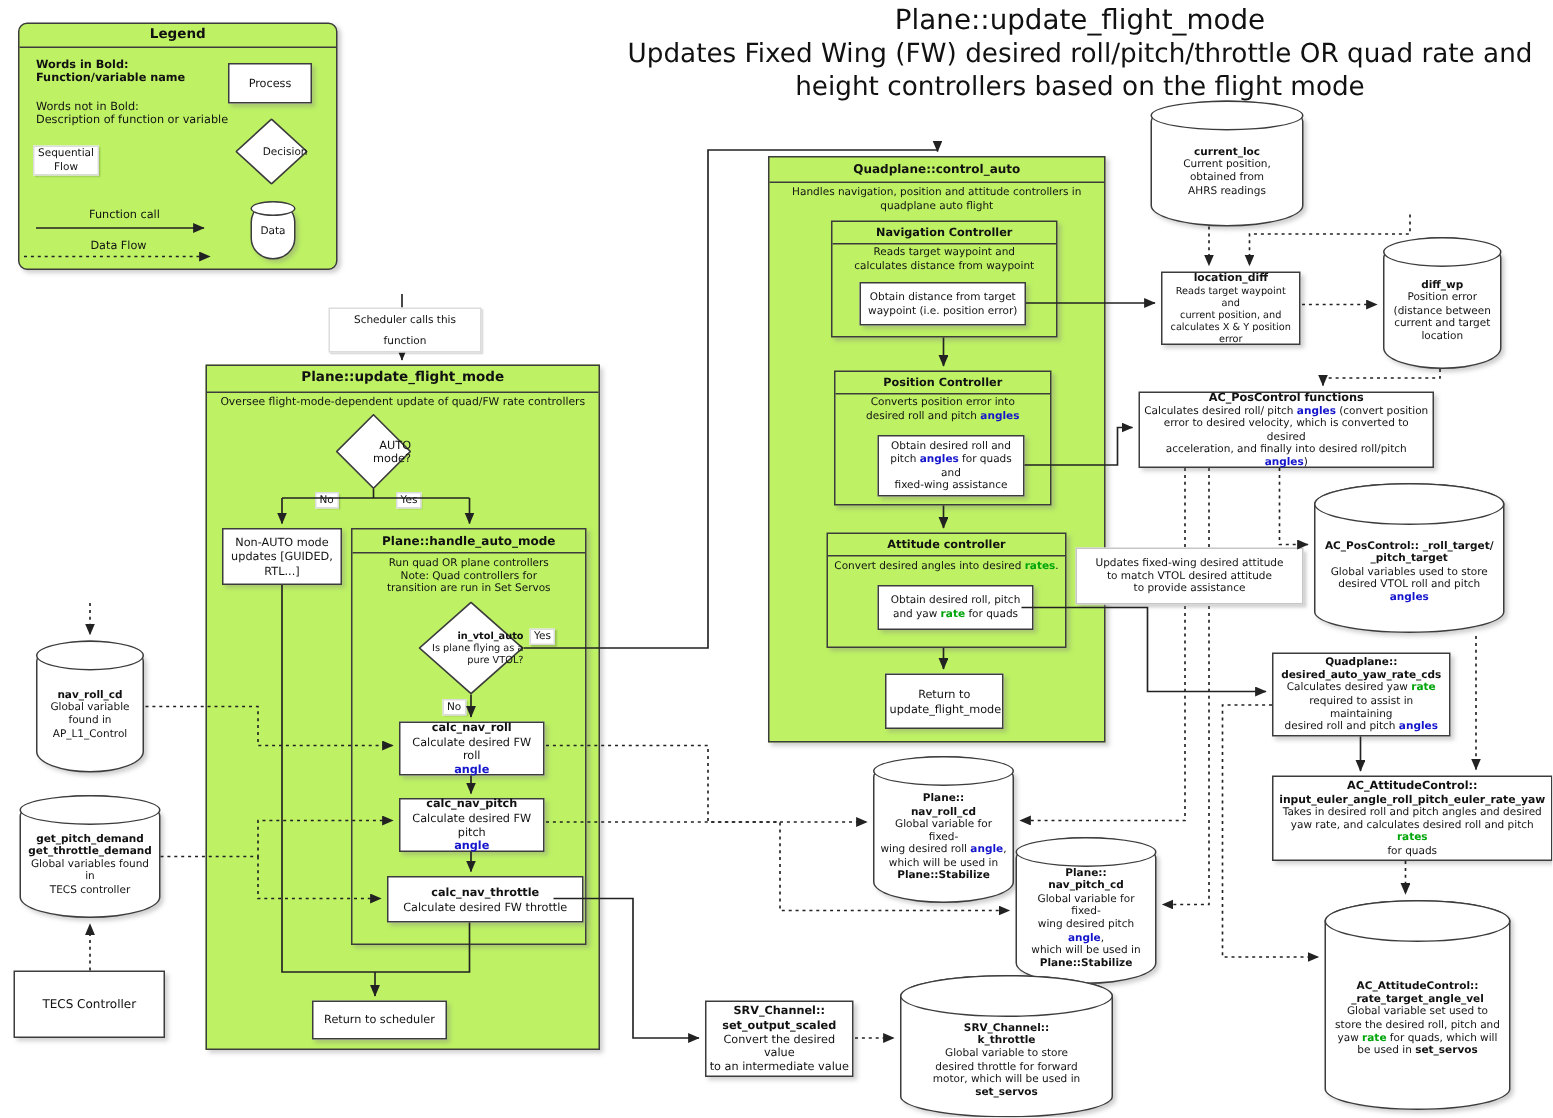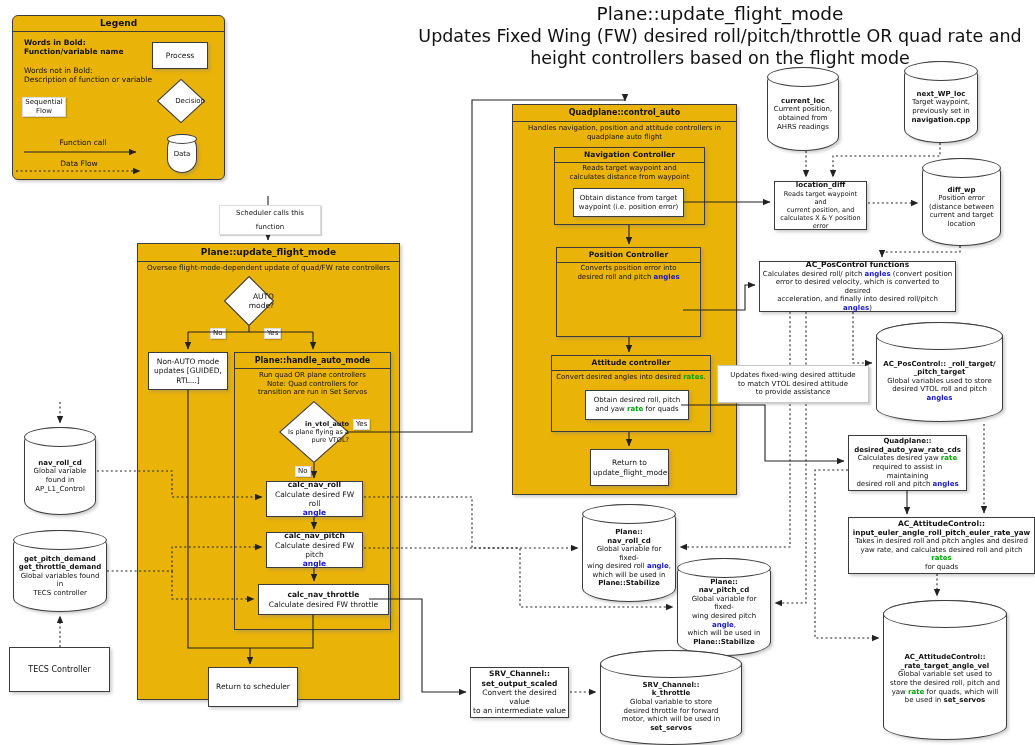--- a/index.html
+++ b/index.html
@@ -3,21 +3,21 @@
 <meta charset="utf-8">
 <style>
   html,body{margin:0;padding:0;background:#fff;}
   #canvas{position:relative;width:1035px;height:745px;background:#fff;overflow:hidden;
           font-family:"DejaVu Sans","Liberation Sans",sans-serif;color:#111;}
   .abs{position:absolute;box-sizing:border-box;}
   svg.layer{position:absolute;left:0;top:0;pointer-events:none;}
   
   .box{border:1.1px solid #3c3c3c;background:#fff;box-shadow:2px 2px 3px rgba(130,130,130,.38);
        display:flex;flex-direction:column;justify-content:center;text-align:center;padding:1px 2px;}
-  .frame{border:1.1px solid #3c3c3c;background:#eab308;box-shadow:2px 2px 3px rgba(130,130,130,.38);}
+  .frame{border:1.1px solid #3c3c3c;background:#bef264;box-shadow:2px 2px 3px rgba(130,130,130,.38);}
   .fh{border-bottom:1.1px solid #3c3c3c;font-weight:bold;text-align:center;}
   .note{border:1px solid #c6c6c6;background:#fff;box-shadow:2px 2px 2px rgba(150,150,150,.45);
         display:flex;flex-direction:column;justify-content:center;text-align:center;}
   .lbl{font-size:7px;line-height:8.8px;background:#fff;border:1px solid #dcdcdc;
        box-shadow:1px 1px 1px rgba(0,0,0,.18);padding:0 2px;text-align:center;}
   .cyl{border:1.1px solid #3c3c3c;background:#fff;border-radius:50%/14px;
        box-shadow:2px 2px 3px rgba(130,130,130,.38);}
   .cyl::before{content:"";position:absolute;left:-1px;right:-1px;top:-1px;height:20px;
        border:1.1px solid #3c3c3c;border-radius:50%;background:#fff;box-sizing:border-box;}
   .cylb{position:absolute;left:3px;right:3px;top:14px;bottom:4px;display:flex;flex-direction:column;
@@ -149,21 +149,21 @@
   </div>
   <div class="abs box fz75" style="left:266px;top:532px;width:97px;height:36px;">
     <div class="b">calc_nav_pitch</div>
     <div>Calculate desired FW pitch</div>
     <div class="kb">angle</div>
   </div>
   <div class="abs box fz75" style="left:258px;top:584px;width:131px;height:31px;">
     <div class="b">calc_nav_throttle</div>
     <div>Calculate desired FW throttle</div>
   </div>
-  <div class="abs box fz75" style="left:208px;top:667px;width:90px;height:40px;">Return to scheduler</div>
+  <div class="abs box fz75" style="left:208px;top:667px;width:90px;height:26px;">Return to scheduler</div>
 
   <div class="abs cyl" style="left:24px;top:427px;width:72px;height:88px;">
     <div class="cylb fz7">
       <div class="b">nav_roll_cd</div>
       <div>Global variable</div>
       <div>found in</div>
       <div>AP_L1_Control</div>
     </div>
   </div>
   <div class="abs cyl" style="left:13px;top:530px;width:94px;height:82px;">
@@ -196,51 +196,48 @@
     <div>waypoint (i.e. position error)</div>
   </div>
 
   <div class="abs frame" style="left:556px;top:247px;width:145px;height:90px;">
     <div class="fh fz75" style="line-height:14px;height:14px;">Position Controller</div>
   </div>
   <div class="abs fz7" style="left:558px;top:264px;width:141px;text-align:center;">
     <div>Converts position error into</div>
     <div><span>desired roll and pitch </span><span class="kb">angles</span></div>
   </div>
+  <div class="abs box fz7" style="left:585px;top:290px;width:98px;height:41px;">
+    <div>Obtain desired roll and</div>
+    <div><span>pitch </span><span class="kb">angles</span><span> for quads and</span></div>
+    <div>fixed-wing assistance</div>
+  </div>
 
   <div class="abs frame" style="left:551px;top:355px;width:160px;height:77px;">
     <div class="fh fz75" style="line-height:14px;height:14px;">Attitude controller</div>
   </div>
   <div class="abs fz7" style="left:553px;top:373px;width:156px;text-align:center;">
     <span>Convert desired angles into desired </span><span class="kg">rates</span><span>.</span>
   </div>
   <div class="abs box fz7" style="left:585px;top:390px;width:104px;height:30px;">
     <div>Obtain desired roll, pitch</div>
     <div><span>and yaw </span><span class="kg">rate</span><span> for quads</span></div>
   </div>
 
   <div class="abs box fz75" style="left:590px;top:449px;width:79px;height:37px;">
     <div>Return to</div>
     <div>update_flight_mode</div>
   </div>
 
-  <div class="abs cyl" style="left:767px;top:67px;width:72px;height:84px;">
+  <div class="abs cyl" style="left:767px;top:67px;width:102px;height:84px;">
     <div class="cylb fz7">
       <div class="b">current_loc</div>
       <div>Current position,</div>
       <div>obtained from</div>
       <div>AHRS readings</div>
-    </div>
-  </div>
-  <div class="abs cyl" style="left:904px;top:61px;width:74px;height:82px;">
-    <div class="cylb fz7">
-      <div class="b">next_WP_loc</div>
-      <div>Target waypoint,</div>
-      <div>previously set in</div>
-      <div class="b">navigation.cpp</div>
     </div>
   </div>
   <div class="abs box" style="left:774px;top:181px;width:93px;height:49px;">
     <div class="b fz72">location_diff</div>
     <div class="fz65">Reads target waypoint and</div>
     <div class="fz65">current position, and</div>
     <div class="fz65">calculates X &amp; Y position error</div>
   </div>
   <div class="abs cyl" style="left:922px;top:158px;width:79px;height:88px;">
     <div class="cylb fz7">

